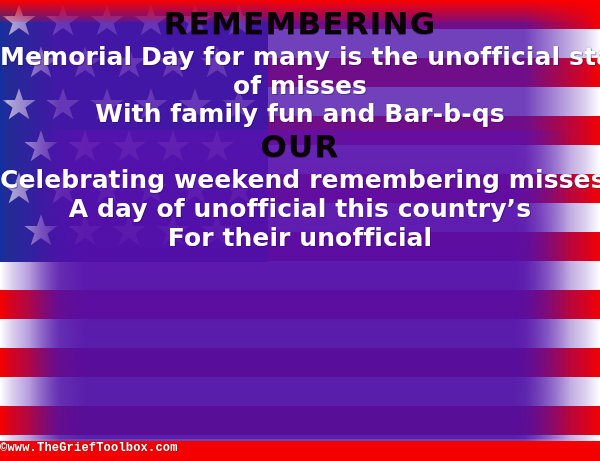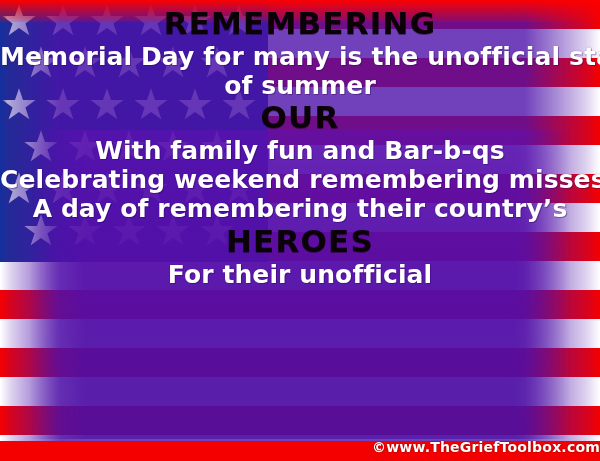--- a/index.html
+++ b/index.html
@@ -149,26 +149,27 @@
     font-weight: bold;
     letter-spacing: 1.2px;
     padding: 2px 0 3px;
     text-shadow: 0 1px 0 rgba(0,0,0,0.4);
   }
 
   .credit {
     position: absolute;
     left: 0; right: 0;
     bottom: 6px;
-    text-align: right;
+    text-align: left;
     color: #ffffff;
-    font-size: 14px;
+    font-size: 12px;
     font-weight: bold;
     letter-spacing: 0.2px;
     text-shadow: 0 0 2px rgba(0,0,0,0.5);
+    font-family: Liberation Mono, monospace;
   }
 </style>
 </head>
 <body>
 
 <div id="poster">
 
   <div class="flag-layer">
     <div class="stripes"></div>
     <div class="canton"></div>
@@ -223,24 +224,23 @@
   </div>
 
   <div class="wash"></div>
   <div class="wash2"></div>
   <div class="top-red"></div>
   <div class="bottom-red"></div>
 
   <div class="content">
     <div class="line heading-line">REMEMBERING</div>
     <div class="line body-line">Memorial Day for many is the unofficial start</div>
-    <div class="line body-line">of summer</div>
+    <div class="line body-line">of misses</div>
+    <div class="line body-line">With family fun and Bar-b-qs</div>
     <div class="line heading-line">OUR</div>
-    <div class="line body-line">With family fun and Bar-b-qs</div>
     <div class="line body-line">Celebrating weekend remembering misses</div>
-    <div class="line body-line">A day of remembering their country’s</div>
-    <div class="line heading-line">HEROES</div>
+    <div class="line body-line">A day of unofficial this country’s</div>
     <div class="line body-line">For their unofficial</div>
   </div>
 
   <div class="credit">©www.TheGriefToolbox.com</div>
 
 </div>
 
 </body></html>

